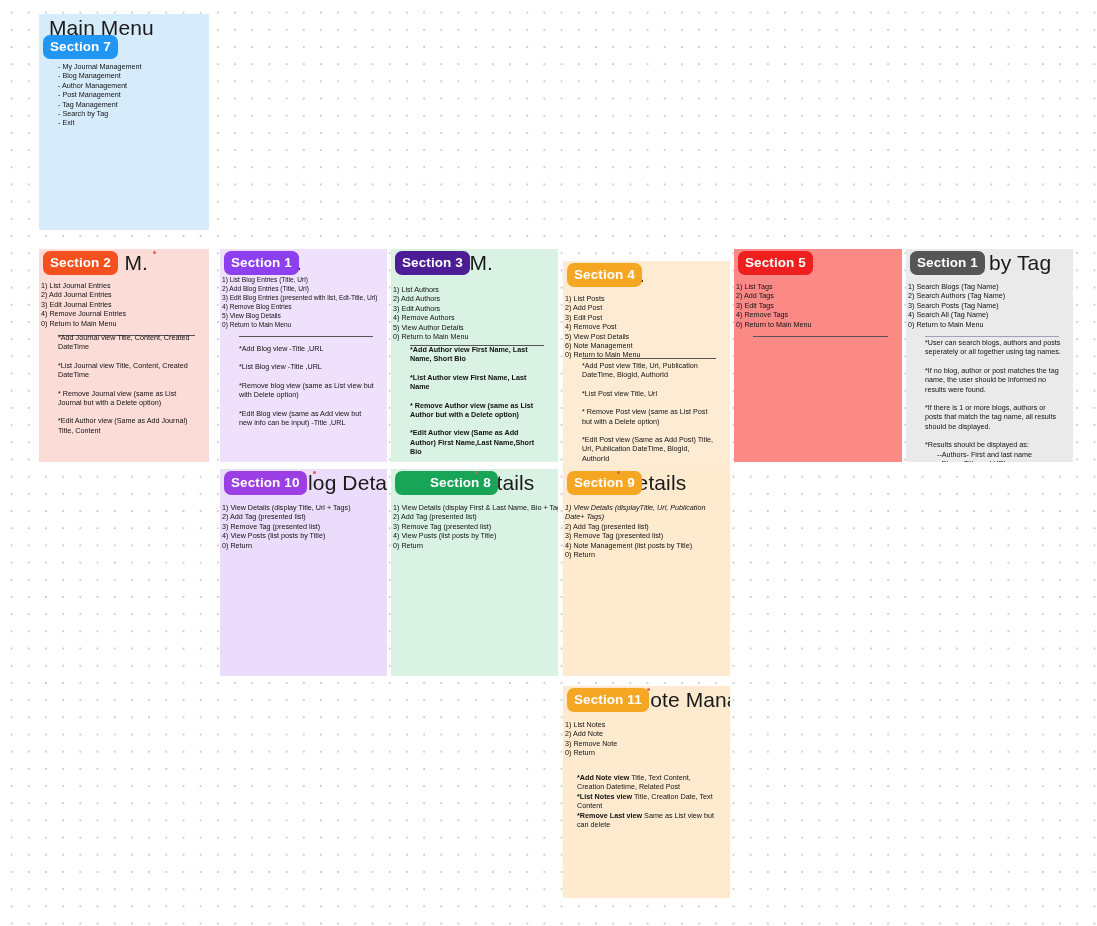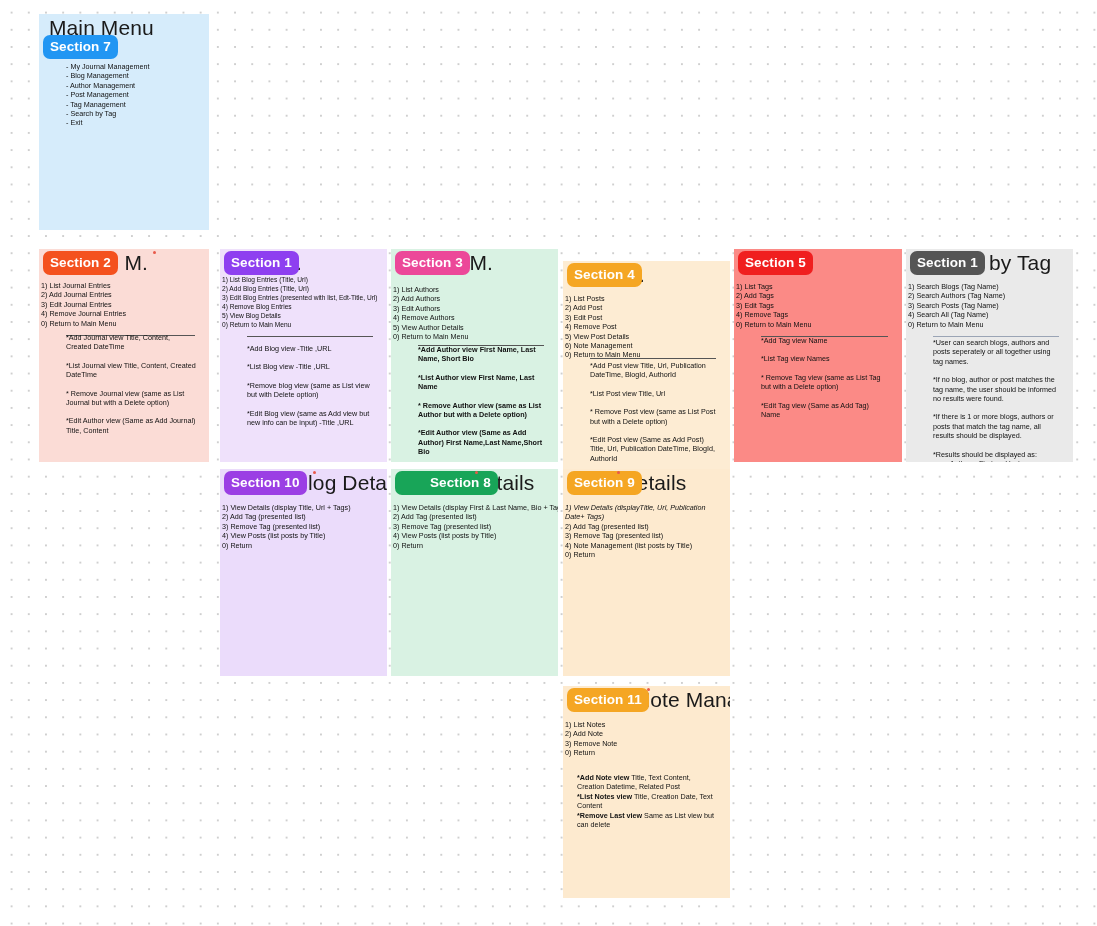--- a/index.html
+++ b/index.html
@@ -62,21 +62,21 @@
     width: 3px;
     height: 3px;
     border-radius: 50%;
     background: #e8594a;
     z-index: 6;
   }
   .body-text {
     position: absolute;
     left: 0;
     right: 0;
-    padding: 0 12px 0 27px;
+    padding: 0 12px 0 19px;
     box-sizing: border-box;
   }
   .menu-list {
     font-size: 7.2px;
     line-height: 9.4px;
     color: #111;
   }
   .menu-list div { white-space: nowrap; }
   .num-list {
     font-size: 7.2px;
@@ -108,21 +108,21 @@
   .c-orange { background: #fdecd3; margin-top: 12px; }
   .c-red    { background: #fb8a86; }
   .c-grey   { background: #eaeaea; }
   .c-lpurple{ background: #ebdcfb; }
   .c-lgreen { background: #d9f2e3; }
   .c-lorange{ background: #fdeacf; }
 
   .b-blue   { background: #2196f3; margin-top: 19px; }
   .b-orangered { background: #f4511e; }
   .b-violet { background: #8e3ff0; }
-  .b-green  { background: #ec4899; }
+  .b-green  { background: #4c1d95; }
   .b-amber  { background: #f5a623; }
   .b-red    { background: #f01f1f; }
   .b-grey   { background: #555555; }
   .b-violet2{ background: #9b3fe4; }
   .b-green2 { background: #18a558; padding-left: 35px; }
   .b-amber2 { background: #f5a623; }
   .b-amber3 { background: #f5a623; }
 </style>
 </head>
 <body>
@@ -250,26 +250,20 @@
     <div class="body-text num-list" style="top:33px;">
       <div>1) List Tags</div>
       <div>2) Add Tags</div>
       <div>3) Edit Tags</div>
       <div>4) Remove Tags</div>
       <div>0) Return to Main Menu</div>
     </div>
     <div class="body-text" style="top:80px;">
       <div class="divider"></div>
     </div>
-    <div class="body-text notes" style="top:87px;">
-      <p>*Add Tag view Name</p>
-      <p>*List Tag view Names</p>
-      <p> * Remove Tag view (same as List Tag but with a Delete option)</p>
-      <p> *Edit Tag view (Same as Add Tag) Name</p>
-    </div>
   </div>
 
   <div class="card c-grey" style="left:906px; top:249px; width:167px; height:213px;">
     <div class="card-title-row">
       <div class="card-title">Search by Tag</div>
       <div class="section-badge b-grey">Section 1</div>
     </div>
     <div class="body-text num-list" style="top:33px;">
       <div>1) Search Blogs (Tag Name)</div>
       <div>2) Search Authors (Tag Name)</div>

